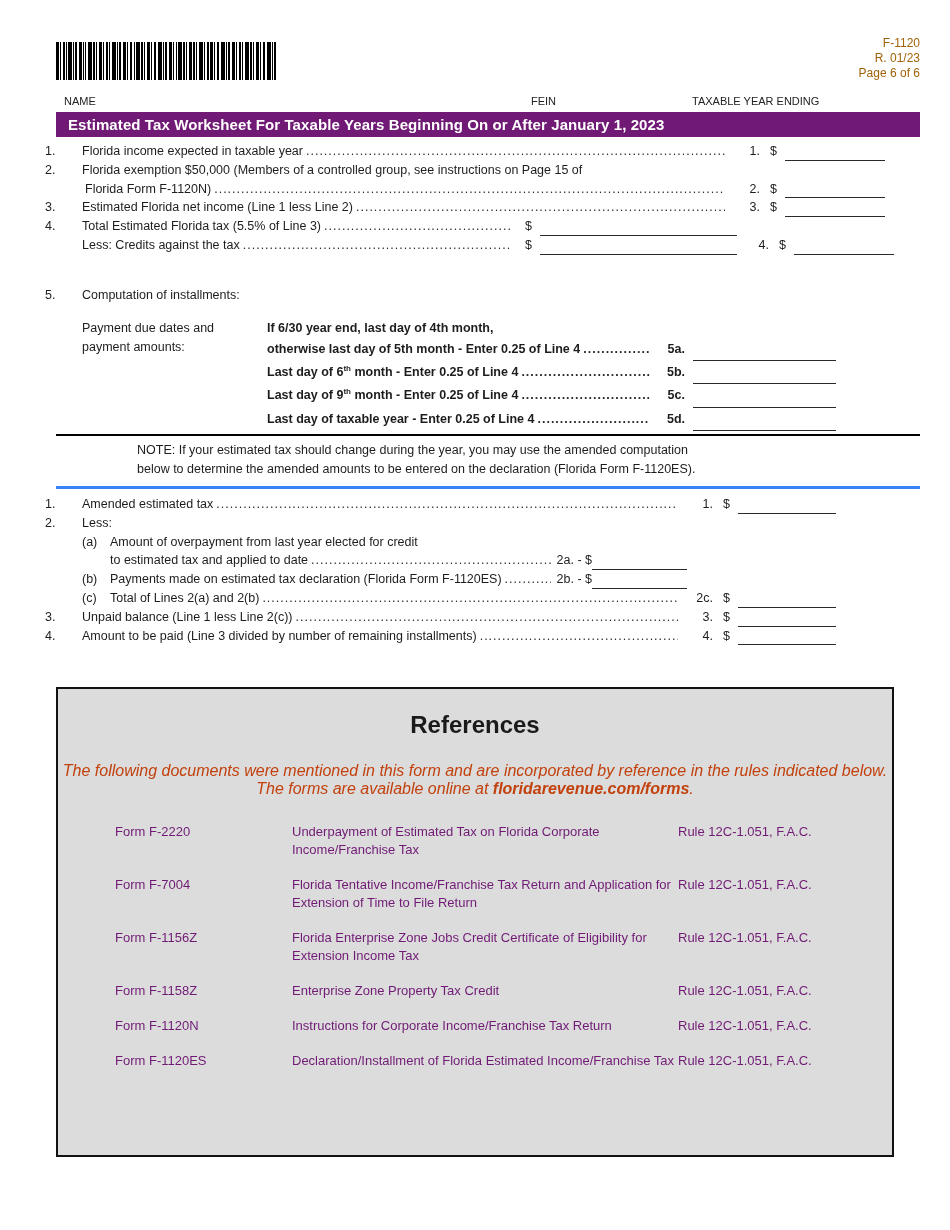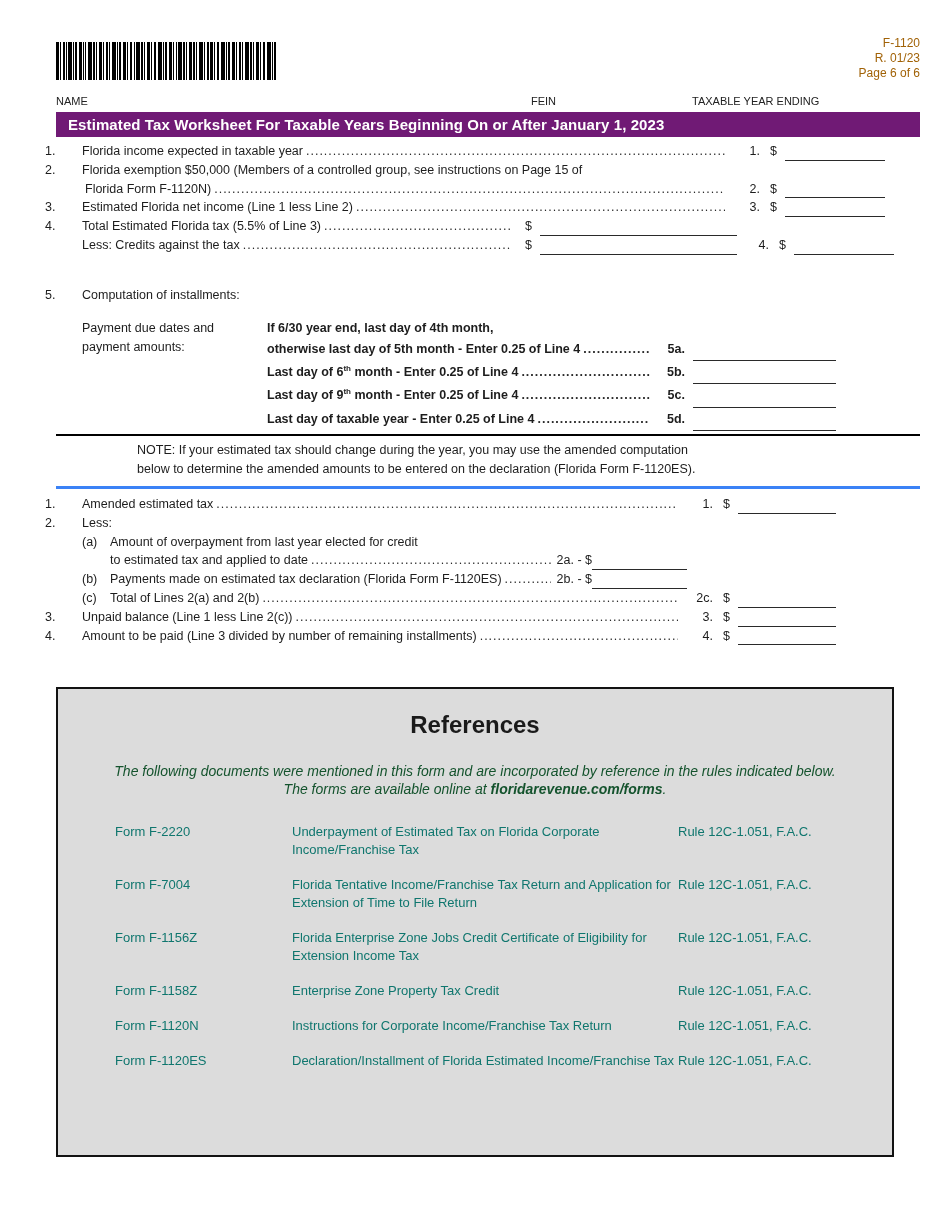--- a/index.html
+++ b/index.html
@@ -5,21 +5,21 @@
   html,body{margin:0;padding:0;background:#fff;}
   .page{
     position:relative;width:950px;height:1230px;background:#ffffff;
     font-family:"Liberation Sans","DejaVu Sans",sans-serif;
     color:#1d1d1d;font-size:12.5px;overflow:hidden;
   }
   
   .barcode{position:absolute;left:56px;top:42px;}
   .form-info{position:absolute;right:30px;top:36px;text-align:right;font-weight:normal;font-size:12px;line-height:15px;color:#a16207;}
   .fields-row{position:absolute;top:95px;left:0;width:100%;height:14px;font-size:11px;color:#222;}
-  .fld-name{position:absolute;left:56px;}
+  .fld-name{position:absolute;left:64px;}
   .fld-fein{position:absolute;left:531px;}
   .fld-tye{position:absolute;left:692px;}
   .title-bar{
     position:absolute;left:56px;top:112px;width:864px;height:25px;
     background:#701a75;color:#ffffff;font-weight:bold;font-size:15px;
     display:flex;align-items:center;padding-left:12px;box-sizing:border-box;letter-spacing:.1px;
   }
   
   .row{display:flex;align-items:baseline;line-height:18.8px;white-space:nowrap;}
   .n{flex:none;width:37px;}
@@ -57,24 +57,24 @@
   .ind{flex:none;width:37px;}
   .ind2{flex:none;width:65px;}
   .short{width:642px;}
   .ref{flex:none;margin-left:3px;}
   
   .refbox{
     position:absolute;left:56px;top:687px;width:838px;height:470px;box-sizing:border-box;
     background:#dcdcdc;border:2px solid #121212;
   }
   .ref-title{text-align:center;font-size:24px;font-weight:bold;margin-top:22px;color:#1a1a1a;}
-  .ref-intro{text-align:center;font-style:italic;font-size:14px;line-height:18px;margin-top:23px;color:#14532d;}
+  .ref-intro{text-align:center;font-style:italic;font-size:16px;line-height:18px;margin-top:23px;color:#c2410c;}
   .ref-table{
     display:grid;grid-template-columns:177px 386px auto;
-    margin:25px 20px 0 57px;row-gap:17px;font-size:13px;line-height:18px;color:#0f766e;
+    margin:25px 20px 0 57px;row-gap:17px;font-size:13px;line-height:18px;color:#701a75;
   }
   .ref-table .cell{white-space:pre-line;}
 </style>
 </head>
 <body>
 
 <div class="page">
 
   <svg class="barcode" width="221" height="38" viewBox="0 0 221 38">
     <path d="M0 19 H221" stroke="#000" stroke-width="38" fill="none" stroke-dasharray="3 1 1 2 2 1 1 1 4 1 1 1 2 2 3 1 1 1 1 2 4 1 2 1 1 2 3 1 1 2 2 1 1 2 4 1 1 1 2 2 3 1 1 2 2 2 1 1 4 1 2 1 1 2 3 1 1 2 2 2 4 1 1 1 2 2 3 1 1 2 1 1 4 1 2 1 1 2 3 1 2 1 1 2 4 1 1 2 2 1 3 1 1 2 2 2 4 1 1 1 2 2 3 1 1 2 2 1 1 2 4 1 2 1 1 2 3 1 1 2 2 2 4 1 1 1 2"></path>

